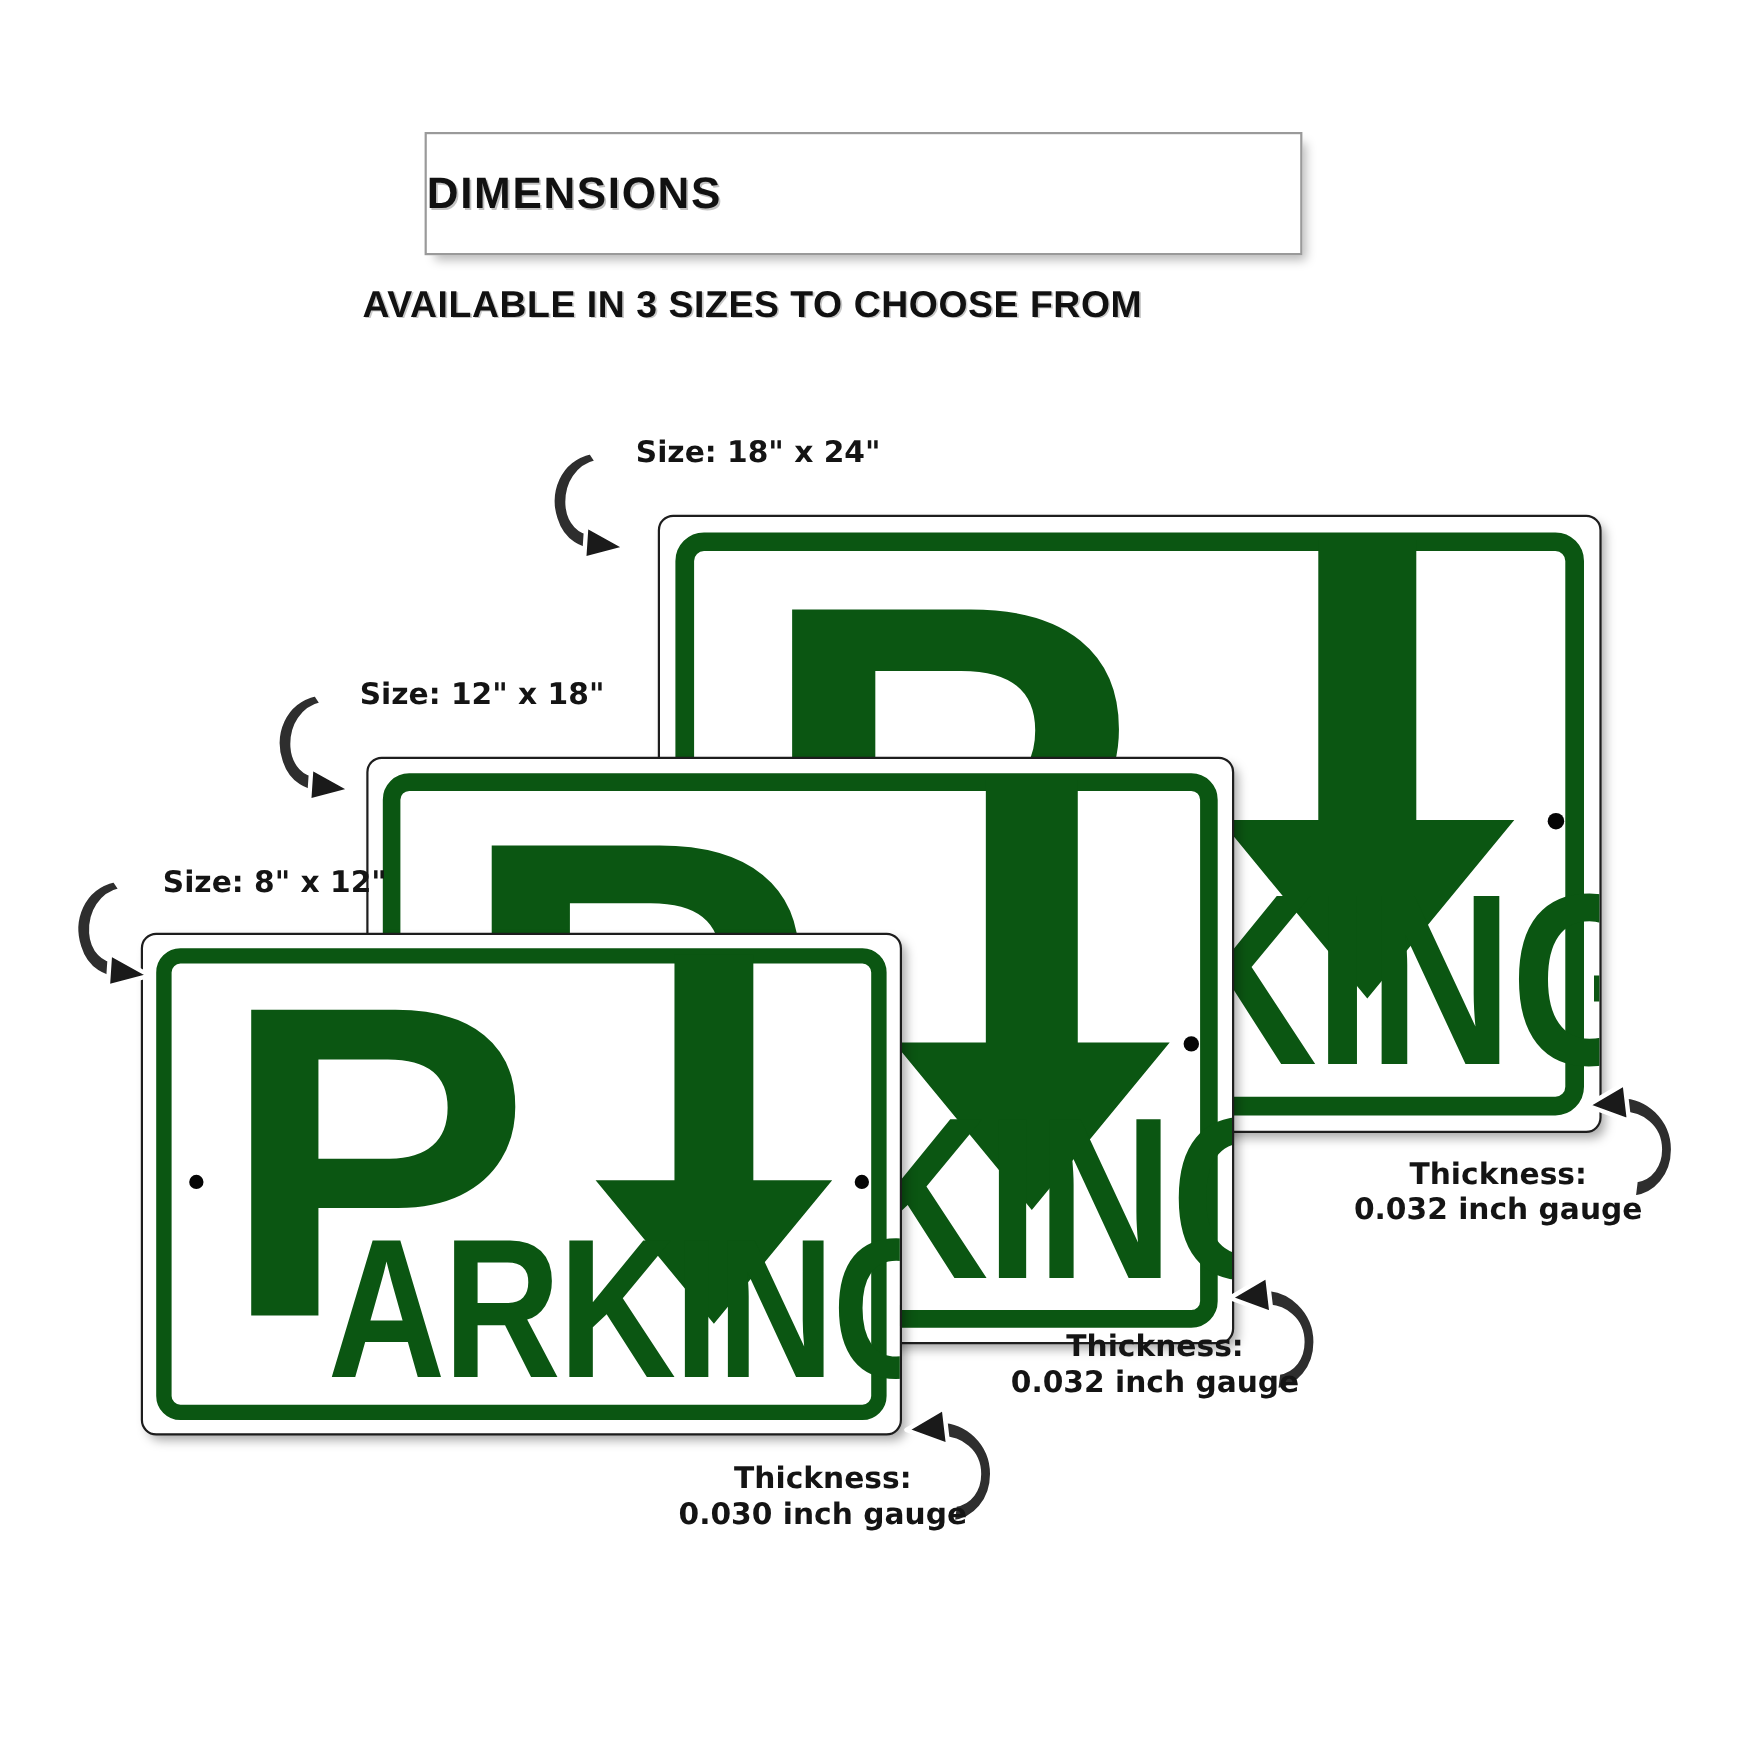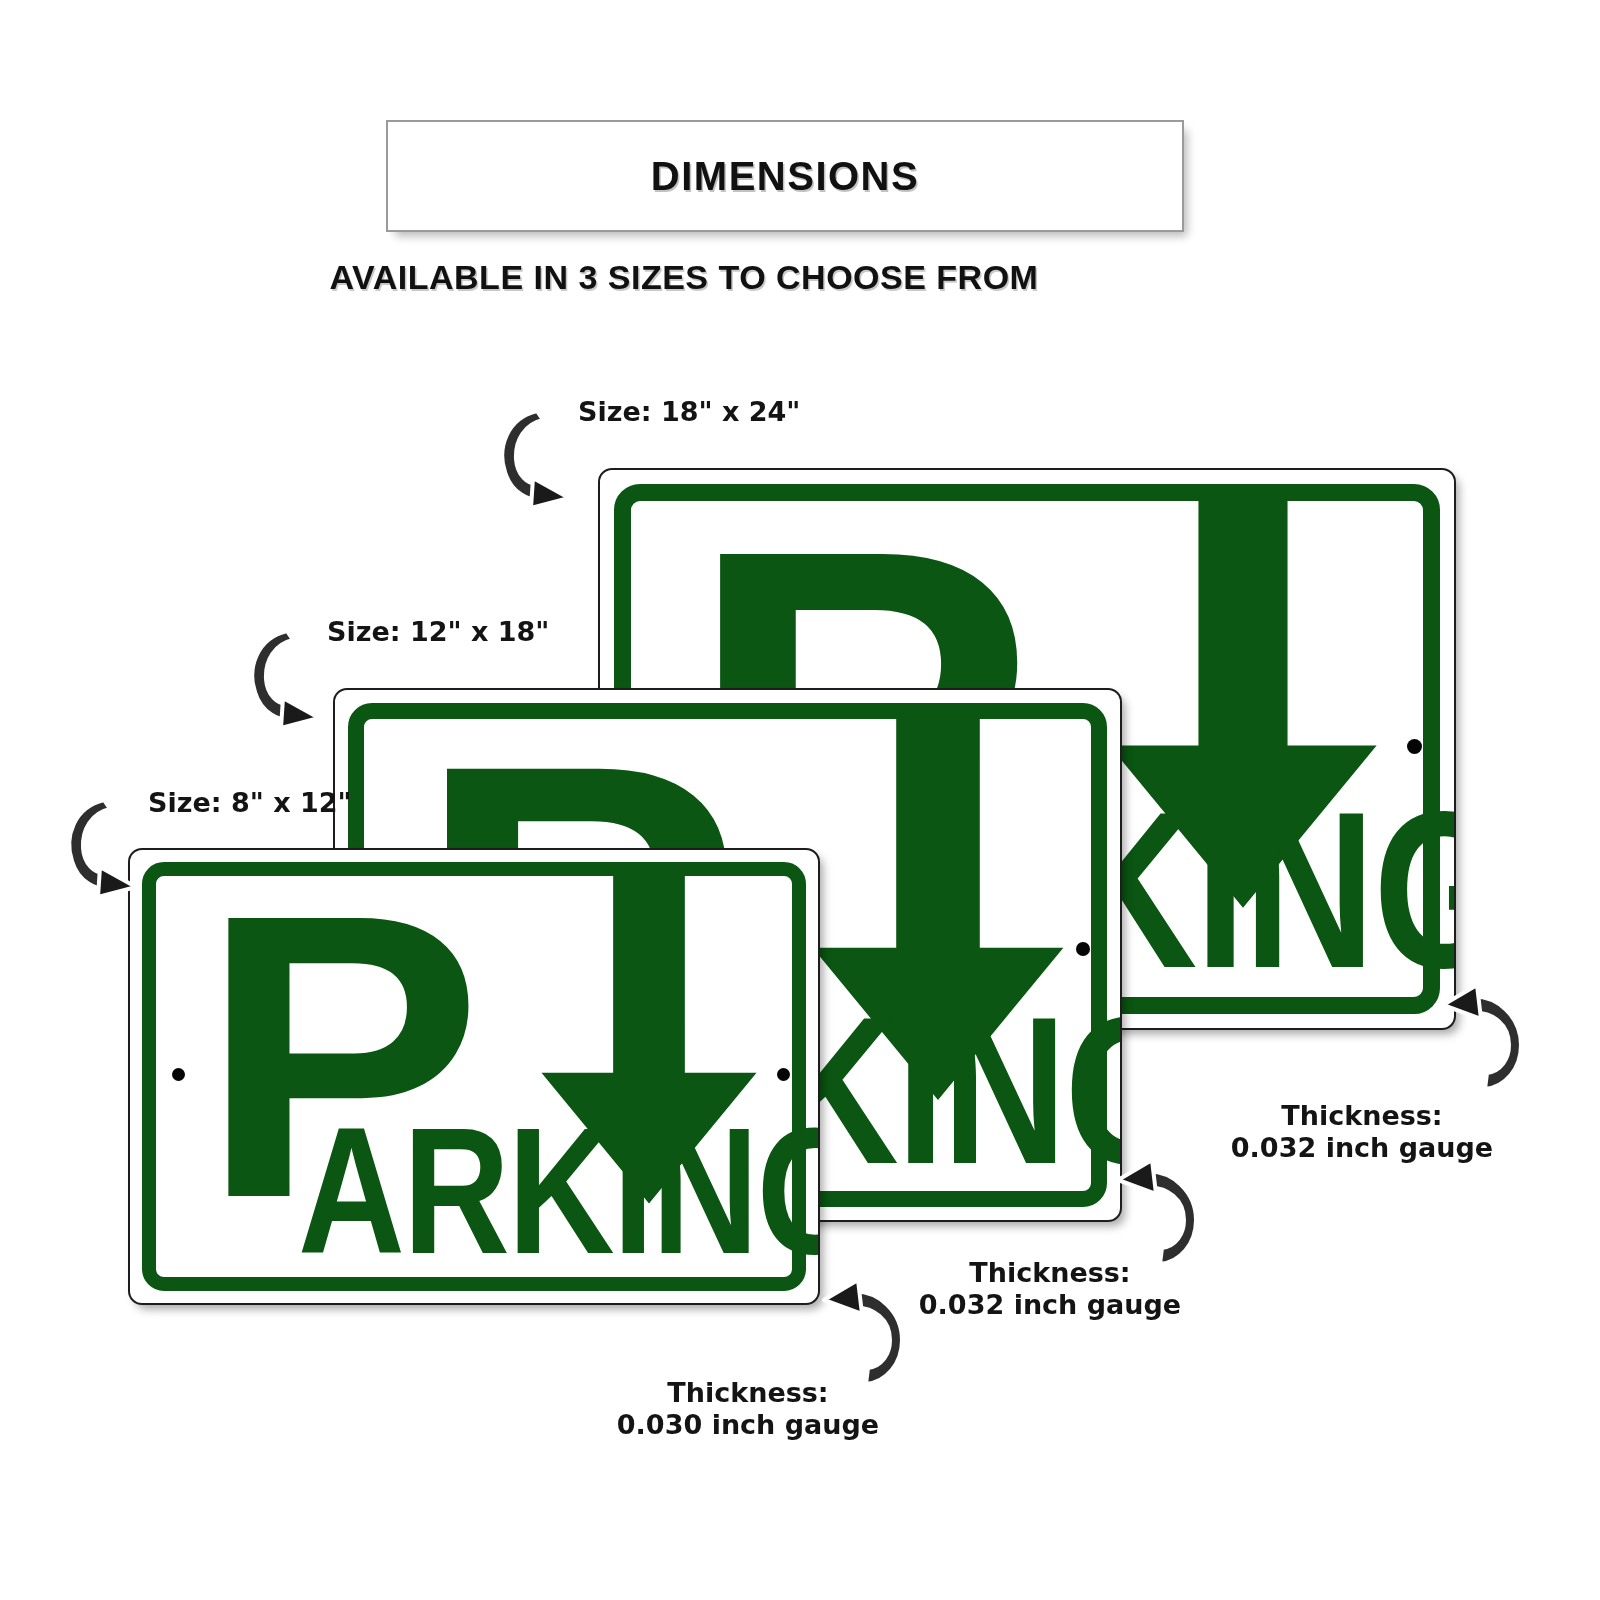--- a/index.html
+++ b/index.html
@@ -23,21 +23,21 @@
     position: absolute;
     left: 386px;
     top: 120px;
     width: 798px;
     height: 112px;
     background: #ffffff;
     border: 2px solid #9a9a9a;
     box-shadow: 6px 7px 9px -3px rgba(0,0,0,0.28);
     display: flex;
     align-items: center;
-    justify-content: center;
+    justify-content: flex-start;
     box-sizing: border-box;
   }
   .header-title {
     font-family: "Liberation Sans", sans-serif;
     font-weight: bold;
     font-size: 40px;
     letter-spacing: 1.5px;
     color: #111111;
     text-shadow: 1.5px 1.5px 0.5px rgba(120,120,120,0.45);
   }
@@ -97,21 +97,21 @@
   
   .callout {
     position: absolute;
     font-family: "DejaVu Sans", sans-serif;
     font-weight: bold;
     color: #141414;
     white-space: nowrap;
     line-height: 1.18;
   }
   .callout.size { font-size: 27px; }
-  .callout.thick { font-size: 27px; text-align: center; margin-top: 48px; }
+  .callout.thick { font-size: 27px; text-align: center; }
 
   .curve-arrow { position: absolute; }
 </style>
 </head>
 <body>
 
 <div id="stage">
 
   <div class="header-box">
     <div class="header-title">DIMENSIONS</div>

